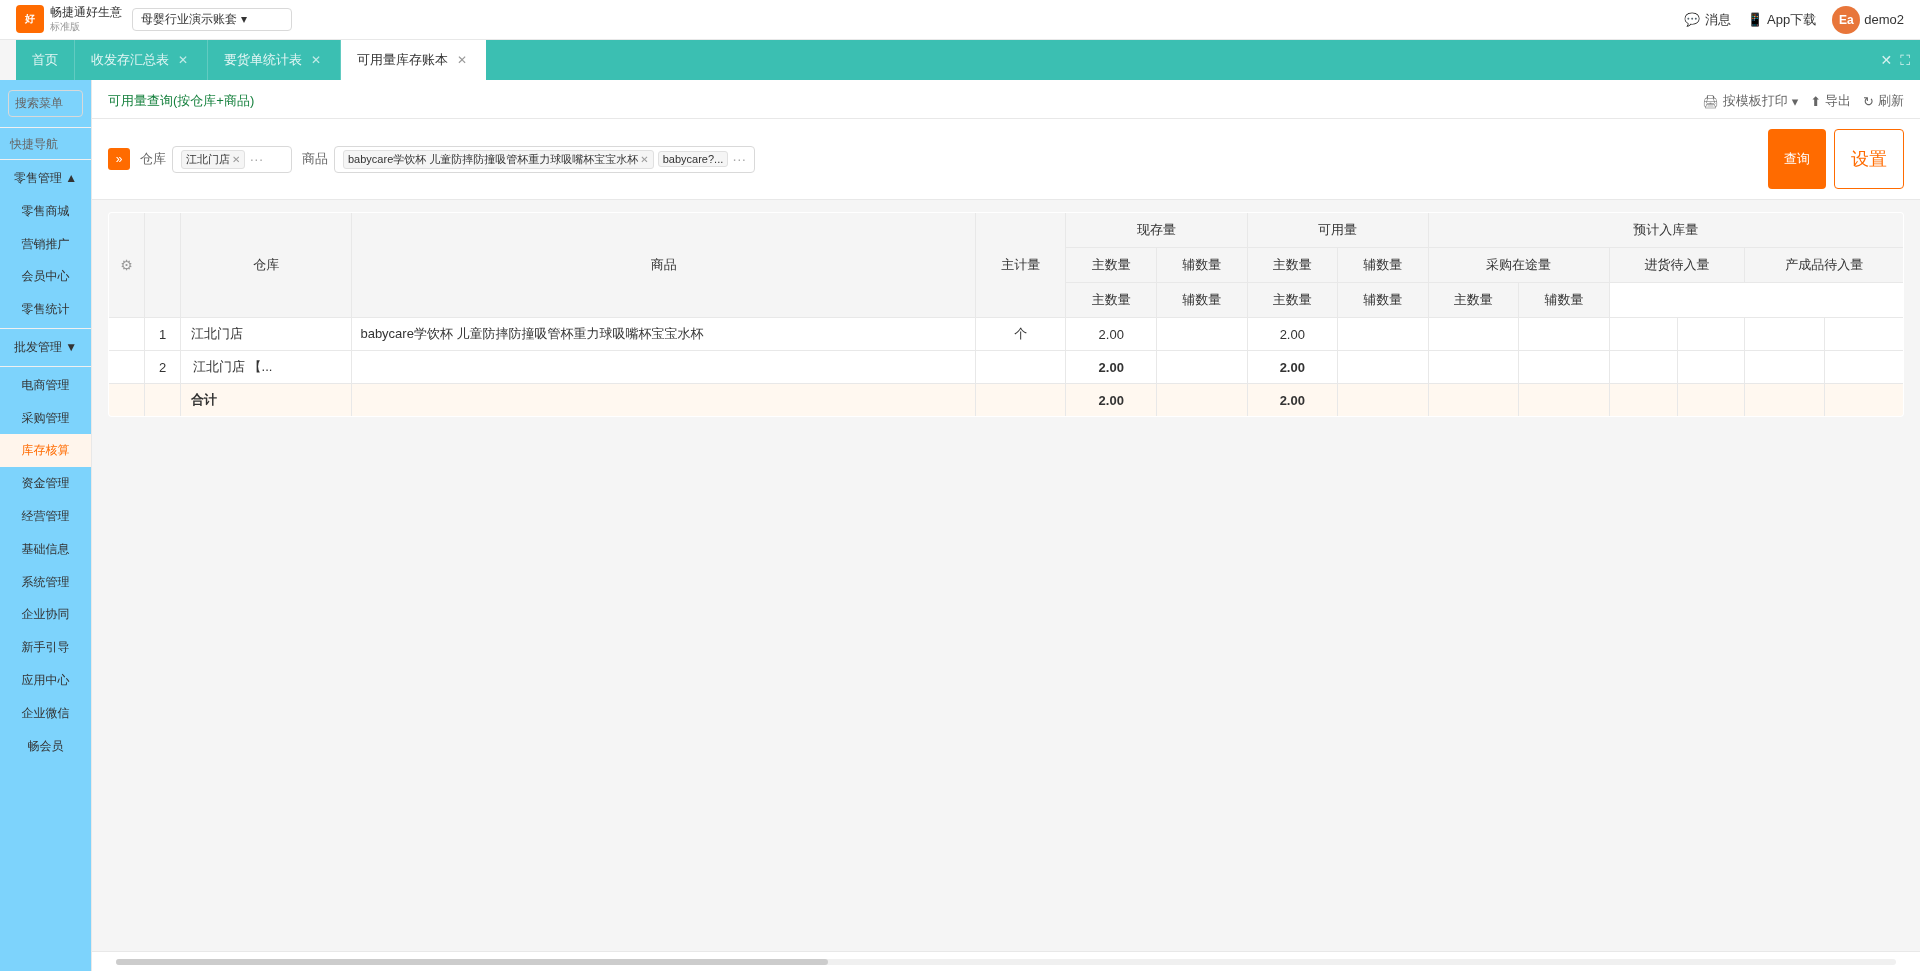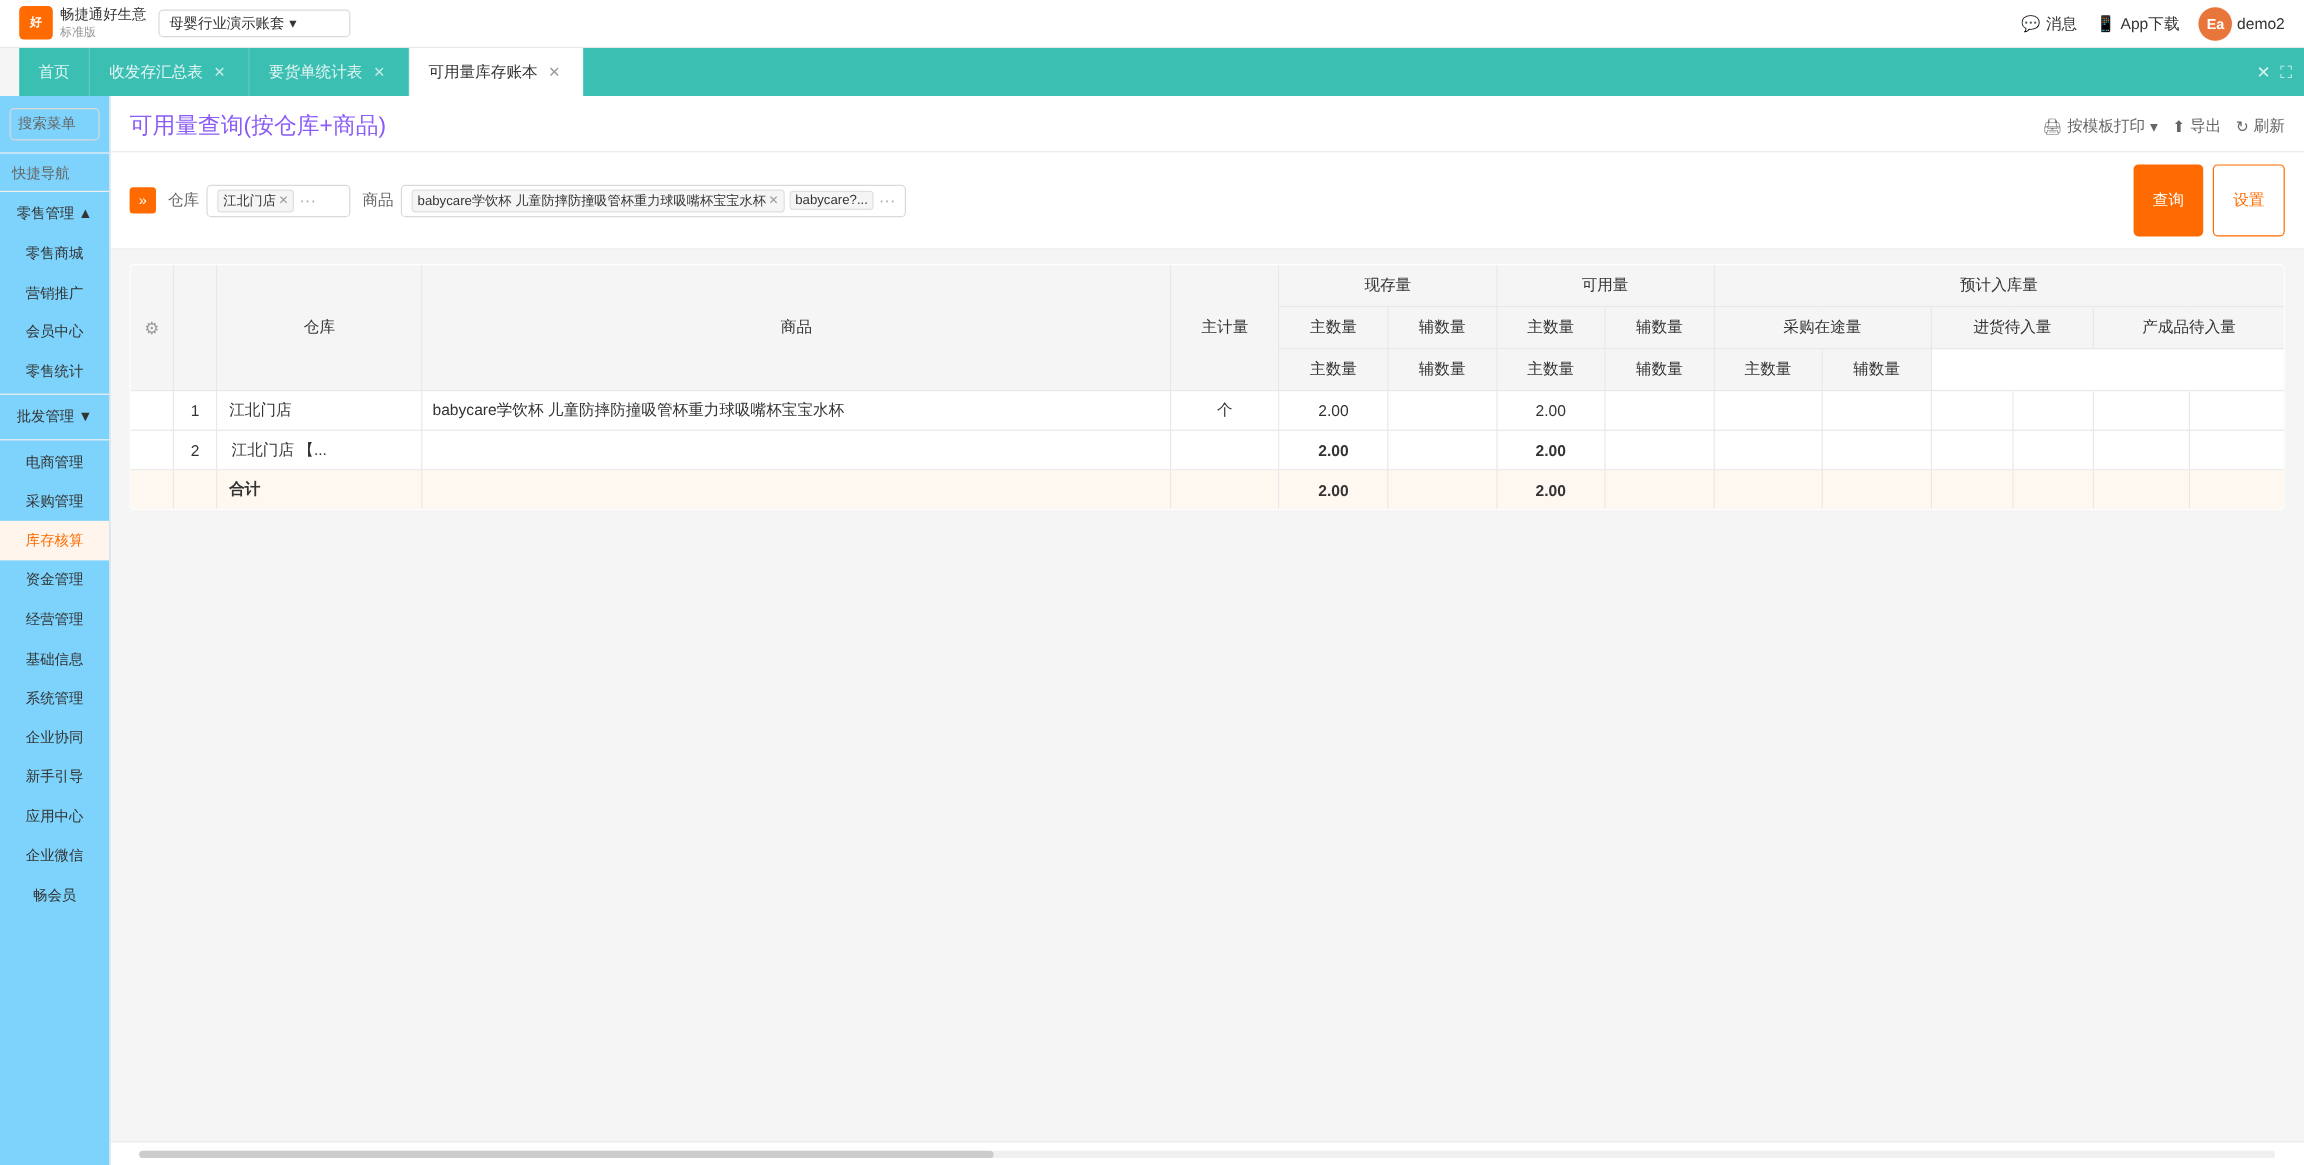--- a/index.html
+++ b/index.html
@@ -34,36 +34,36 @@
     .sidebar-search { padding: 10px 8px; border-bottom: 1px solid #f0f0f0; }
     .sidebar-search-btn { width: 100%; background: none; border: 1px solid #d9d9d9; border-radius: 4px; padding: 4px 6px; font-size: 12px; color: #666; cursor: pointer; text-align: left; }
     .sidebar-nav-label { padding: 8px 10px 4px; font-size: 12px; color: #666; display: flex; align-items: center; justify-content: space-between; cursor: pointer; }
     .sidebar-item { padding: 8px 10px; font-size: 12px; color: #333; cursor: pointer; text-align: center; line-height: 1.4; }
     .sidebar-item.active { color: #ff6b00; background: #fff5ec; text-align: center; }
     .sidebar-divider { height: 1px; background: #f0f0f0; margin: 2px 0; }
 
     
     .content-area { flex: 1; display: flex; flex-direction: column; overflow: hidden; }
     .content-header { padding: 12px 16px 8px; background: #fff; border-bottom: 1px solid #e8e8e8; display: flex; align-items: center; justify-content: space-between; flex-shrink: 0; }
-    .content-title { font-size: 19px; font-weight: 500; color: #8b5cf6; }
+    .content-title { font-size: 13px; font-weight: 500; color: #15803d; }
     .content-header-actions { display: flex; align-items: center; gap: 12px; }
     .header-btn { display: flex; align-items: center; gap: 4px; font-size: 13px; color: #666; cursor: pointer; }
 
     
     .filter-bar { background: #fff; padding: 10px 16px; border-bottom: 1px solid #e8e8e8; display: flex; align-items: center; gap: 10px; flex-shrink: 0; }
     .filter-expand-btn { width: 22px; height: 22px; background: #ff6b00; border-radius: 3px; color: #fff; display: flex; align-items: center; justify-content: center; cursor: pointer; font-size: 12px; flex-shrink: 0; }
     .filter-group { display: flex; align-items: center; gap: 6px; }
     .filter-label { font-size: 13px; color: #666; white-space: nowrap; }
     .filter-input { display: flex; align-items: center; border: 1px solid #d9d9d9; border-radius: 4px; padding: 3px 8px; min-width: 120px; background: #fff; gap: 4px; font-size: 12px; color: #333; }
     .filter-input .tag { background: #f5f5f5; border: 1px solid #e0e0e0; border-radius: 3px; padding: 1px 4px; font-size: 11px; color: #333; display: flex; align-items: center; gap: 2px; }
     .filter-input .tag .tag-close { color: #999; cursor: pointer; font-size: 10px; }
     .filter-input .ellipsis { color: #aaa; font-size: 14px; cursor: pointer; }
     .filter-actions { margin-left: auto; display: flex; gap: 8px; }
     .btn-query { background: #ff6b00; color: #fff; border: none; border-radius: 4px; padding: 21px 16px; font-size: 13px; cursor: pointer; }
-    .btn-settings { background: #fff; color: #ff6b00; border: 1px solid #ff6b00; border-radius: 4px; padding: 5px 16px; font-size: 13px; cursor: pointer; }
+    .btn-settings { background: #fff; color: #ff6b00; border: 1px solid #ff6b00; border-radius: 4px; padding: 5px 16px; font-size: 18px; cursor: pointer; }
 
     
     .table-area { flex: 1; overflow-y: auto; padding: 12px 16px; background: #f5f5f5; }
     .data-table { width: 100%; border-collapse: collapse; background: #fff; border: 1px solid #e8e8e8; border-radius: 4px; overflow: hidden; font-size: 13px; }
     .data-table th, .data-table td { border: 1px solid #e8e8e8; text-align: center; }
     .data-table th { background: #f5f5f5; color: #333; font-weight: 500; padding: 8px 6px; white-space: nowrap; }
     .data-table td { background: #fff; padding: 7px 6px; color: #333; }
     .data-table .col-settings { width: 36px; }
     .data-table .col-no { width: 36px; }
     .gear-icon { font-size: 14px; color: #999; cursor: pointer; }

